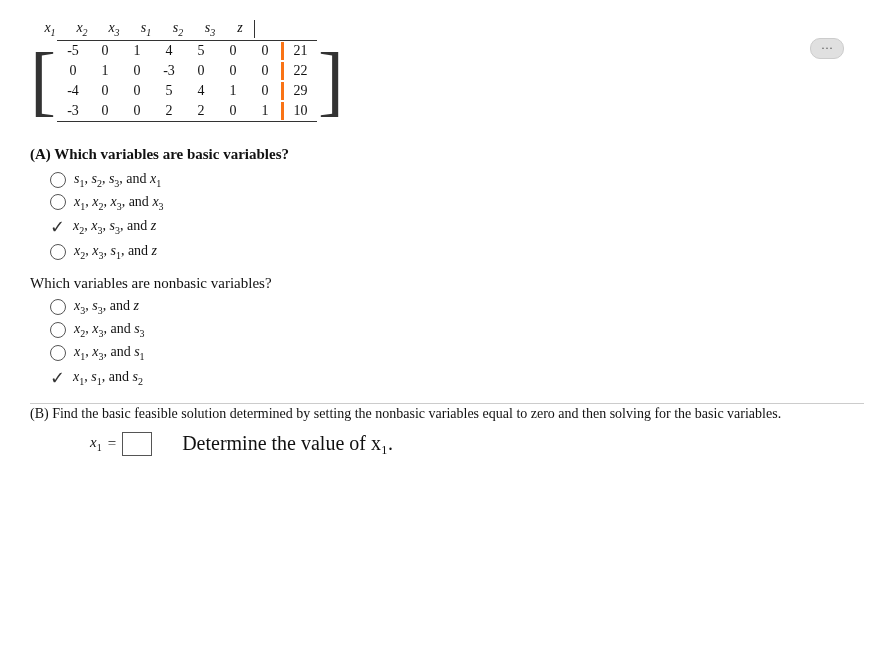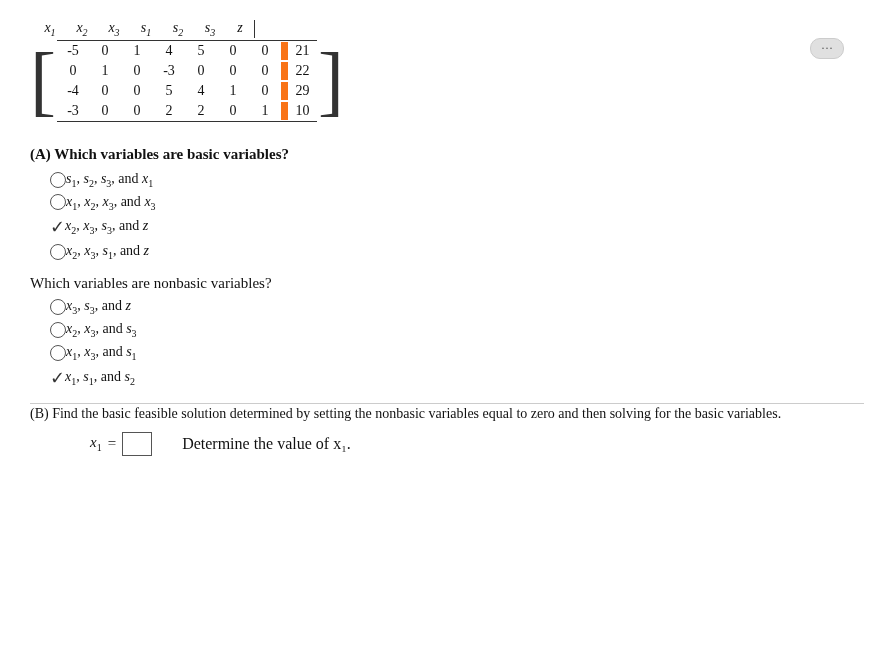--- a/index.html
+++ b/index.html
@@ -65,37 +65,37 @@
 
     .matrix-cell {
       width: 32px;
       text-align: center;
       font-size: 14px;
       padding: 1px 0;
     }
 
     .matrix-cell.rhs {
       width: 36px;
-      border-left: 7px solid #f97316;
+      border-left: 3px solid #f97316;
       text-align: center;
     }
 
     
     .section-label {
       font-weight: bold;
       font-size: 15px;
       margin: 24px 0 8px 0;
     }
 
     
     .radio-option {
       display: flex;
       align-items: center;
       margin: 5px 0 5px 20px;
-      gap: 0;
+      gap: 8px;
       font-size: 14px;
     }
 
     .radio-circle {
       width: 16px;
       height: 16px;
       border-radius: 50%;
       border: 1.5px solid #555;
       display: flex;
       align-items: center;
@@ -146,21 +146,21 @@
     }
 
     .answer-box {
       width: 30px;
       height: 24px;
       border: 1.5px solid #555;
       display: inline-block;
     }
 
     .determine-text {
-      font-size: 16px;
+      font-size: 20px;
     }
 
     
     .top-right-btn {
       position: absolute;
       top: 18px;
       right: 20px;
       background: #e0e0e0;
       border-radius: 10px;
       padding: 2px 10px;

